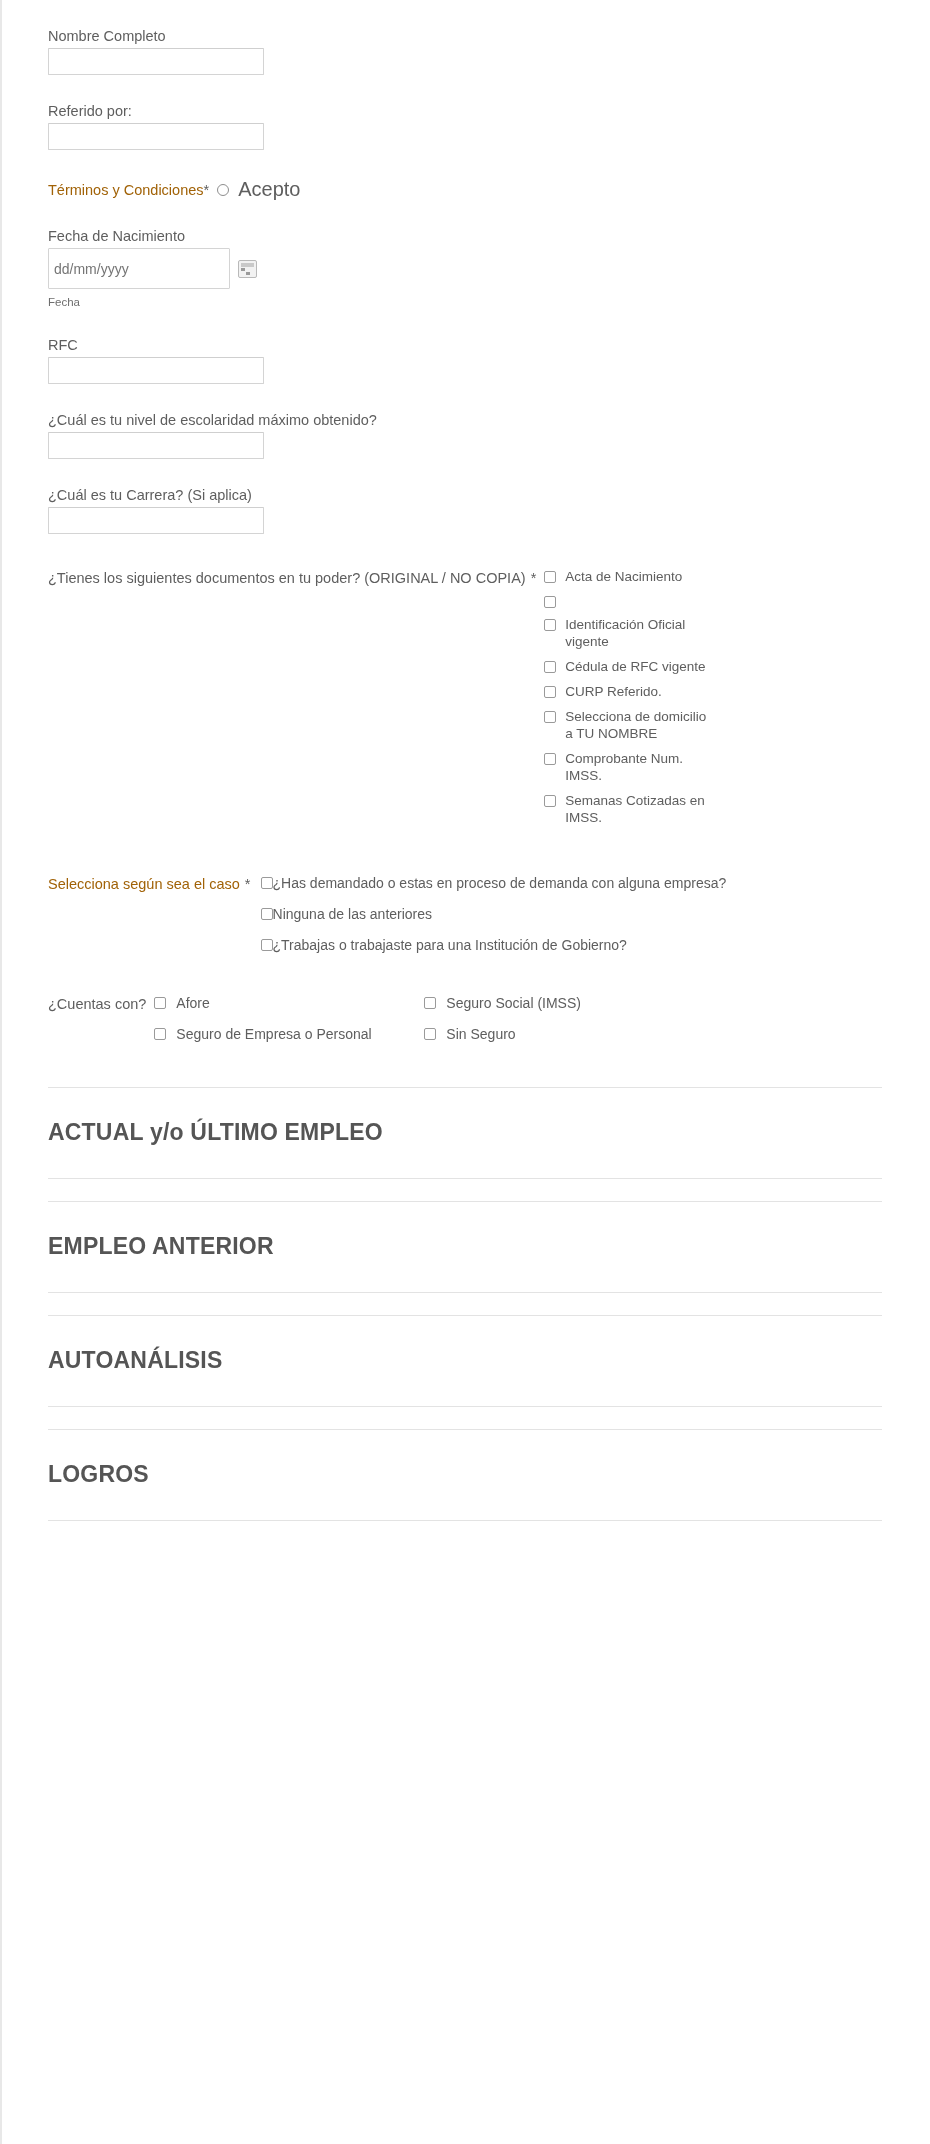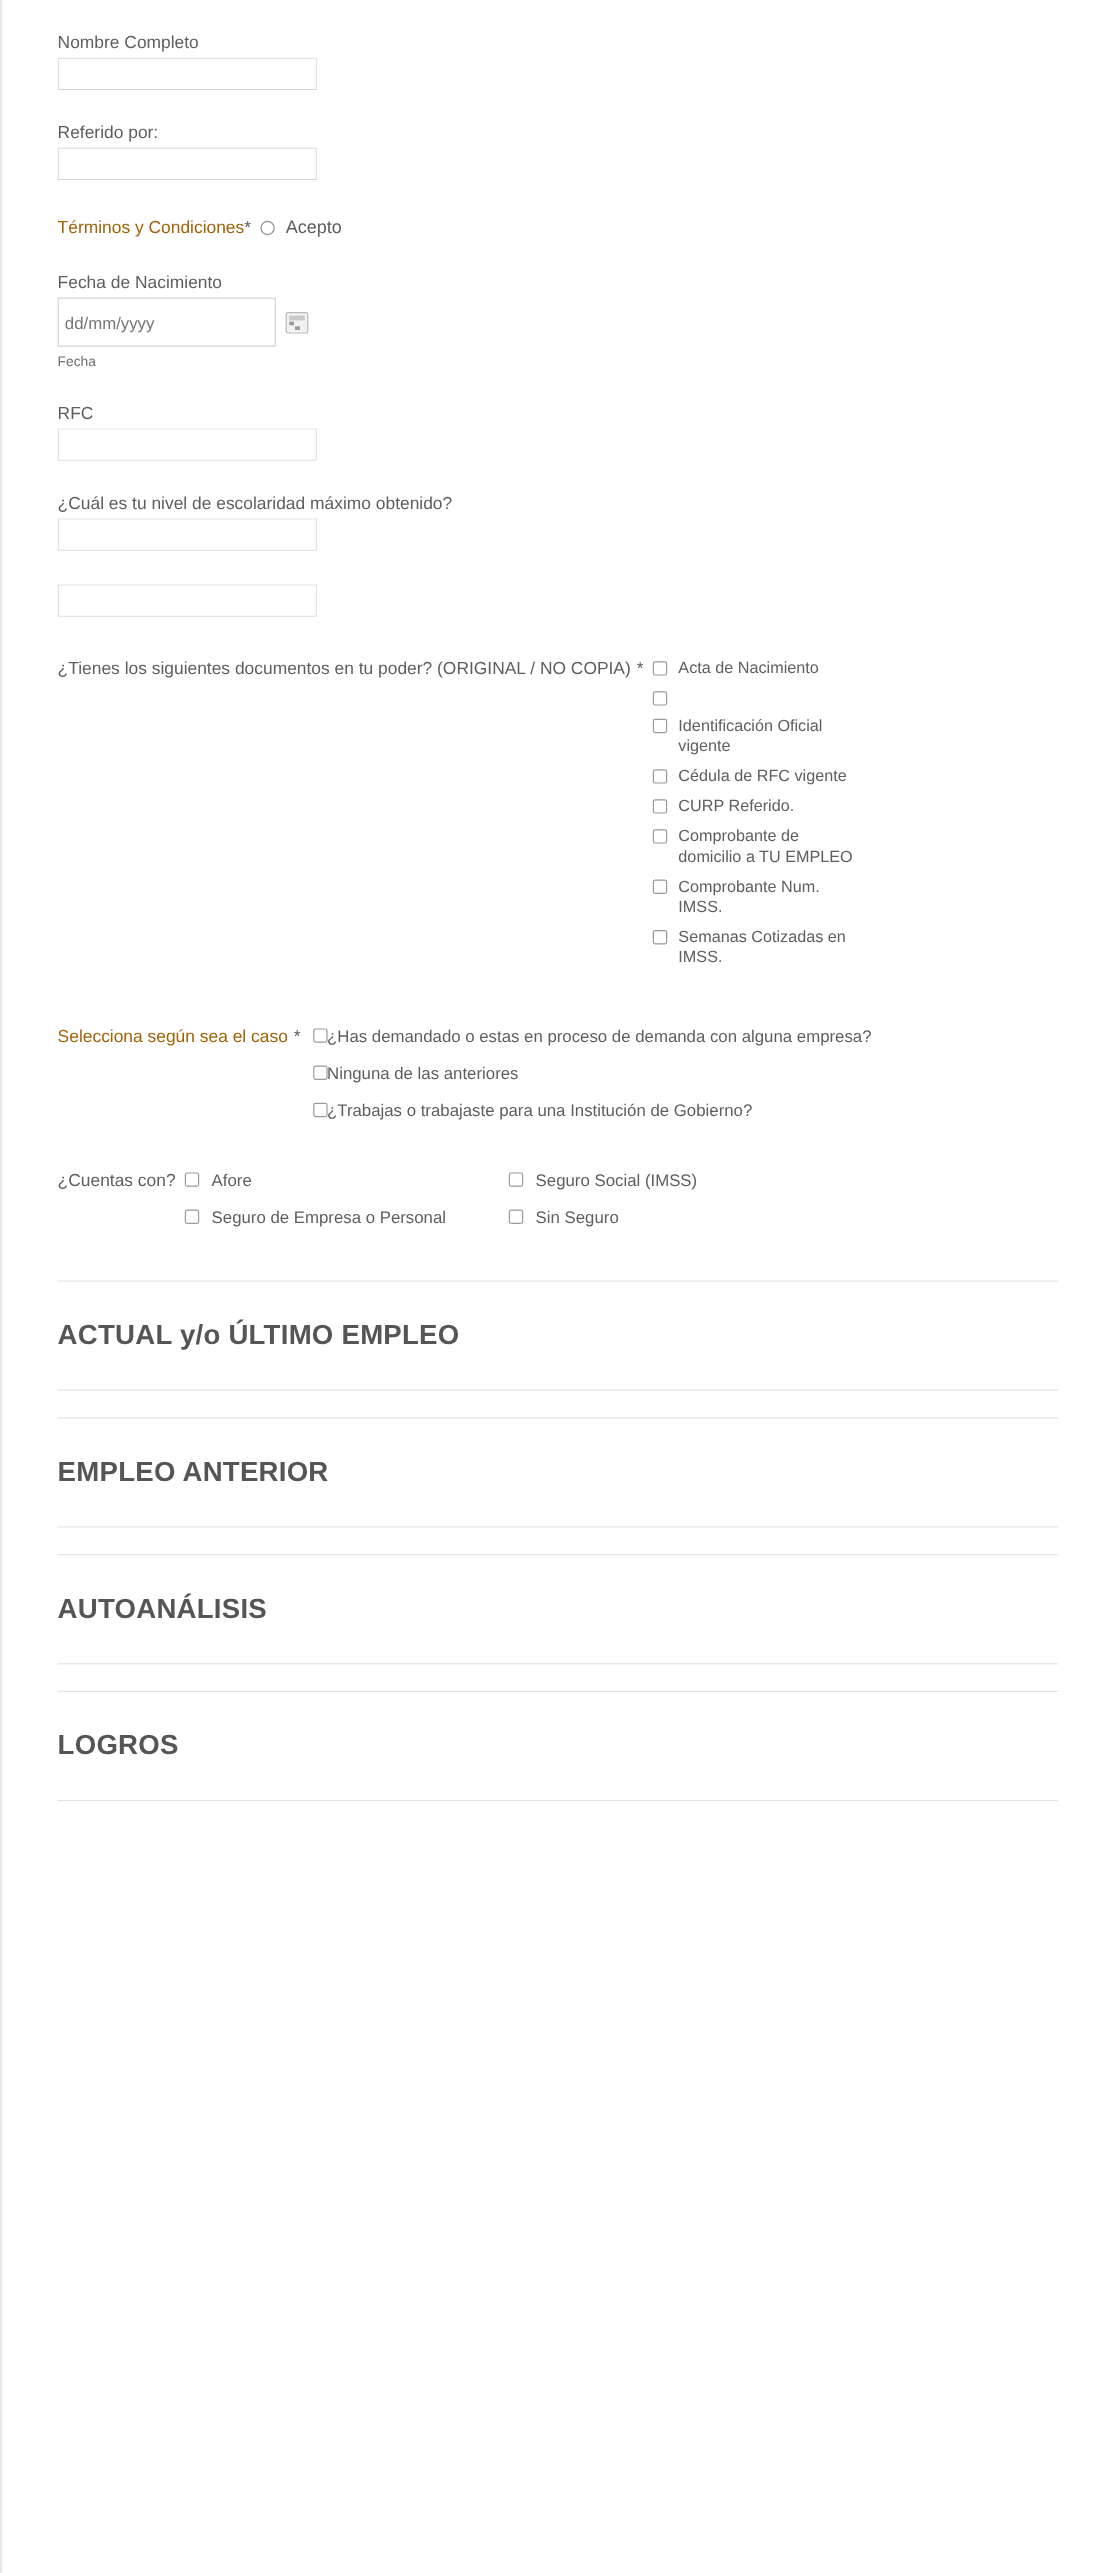--- a/index.html
+++ b/index.html
@@ -130,21 +130,21 @@
   .cb-mark {
     width: 12px; height: 12px;
     border: 1px solid #9a9a9a;
     border-radius: 2px;
     background: #fff;
     display: inline-block;
     flex: 0 0 auto;
     margin-top: 3px;
   }
   .opt-text {
-    font-size: 15px;
+    font-size: 20px;
     line-height: 19px;
     color: #5e5e5e;
   }
 
   
   .docs-row {
     display: flex;
     align-items: flex-start;
     padding-top: 34px;
   }
@@ -270,20 +270,21 @@
       <div class="field-label">RFC</div>
       <input class="text-input" type="text" value="" style="">
     </div>
 
     <div class="field">
       <div class="field-label">¿Cuál es tu nivel de escolaridad máximo obtenido?</div>
       <input class="text-input" type="text" value="" style="">
     </div>
 
     <div class="field">
+      <div class="field-label">¿Cuál es tu Carrera? (Si aplica)</div>
       <input class="text-input" type="text" value="" style="">
     </div>
 
     <div class="docs-row">
       <span class="docs-label">¿Tienes los siguientes documentos en tu poder? (ORIGINAL / NO COPIA)</span>
       <span class="docs-label req" style="margin-left:5px">*</span>
       <div class="docs-list">
         <div class="docs-item">
           <span class="cb-mark"></span>
           <span class="opt-text">Acta de Nacimiento</span>
@@ -298,21 +299,21 @@
         <div class="docs-item">
           <span class="cb-mark"></span>
           <span class="opt-text">Cédula de RFC vigente</span>
         </div>
         <div class="docs-item">
           <span class="cb-mark"></span>
           <span class="opt-text">CURP Referido.</span>
         </div>
         <div class="docs-item">
           <span class="cb-mark"></span>
-          <span class="opt-text">Comprobante de domicilio a TU EMPLEO</span>
+          <span class="opt-text">Selecciona de domicilio a TU NOMBRE</span>
         </div>
         <div class="docs-item">
           <span class="cb-mark"></span>
           <span class="opt-text">Comprobante Num. IMSS.</span>
         </div>
         <div class="docs-item">
           <span class="cb-mark"></span>
           <span class="opt-text">Semanas Cotizadas en IMSS.</span>
         </div>
       </div>

